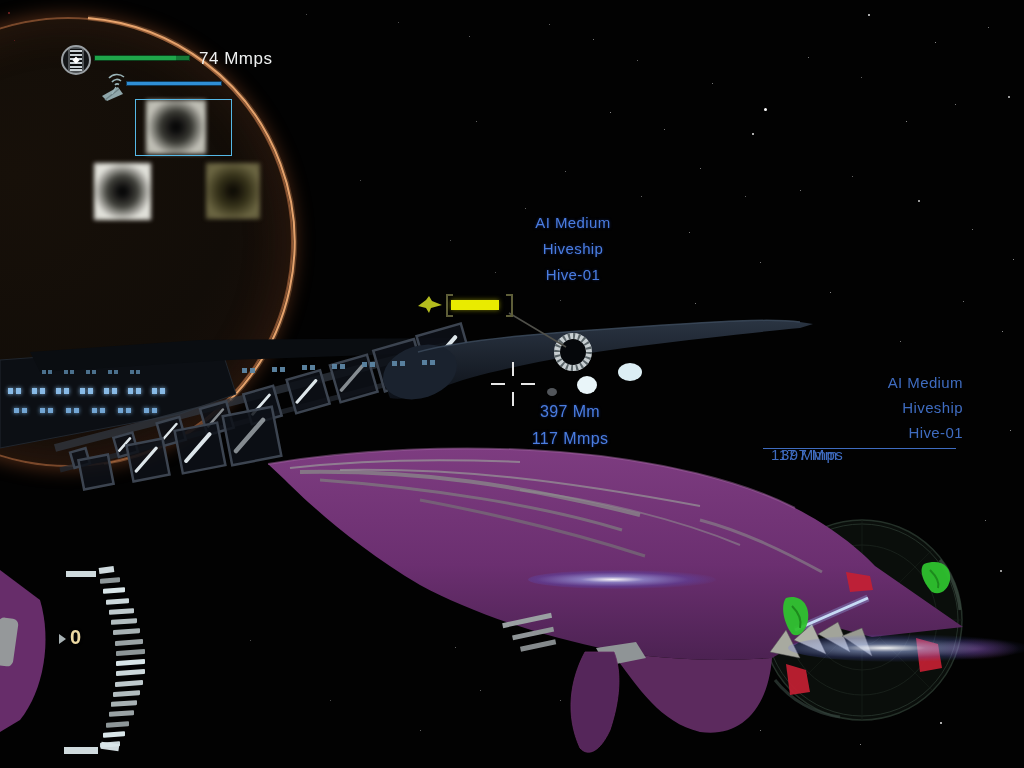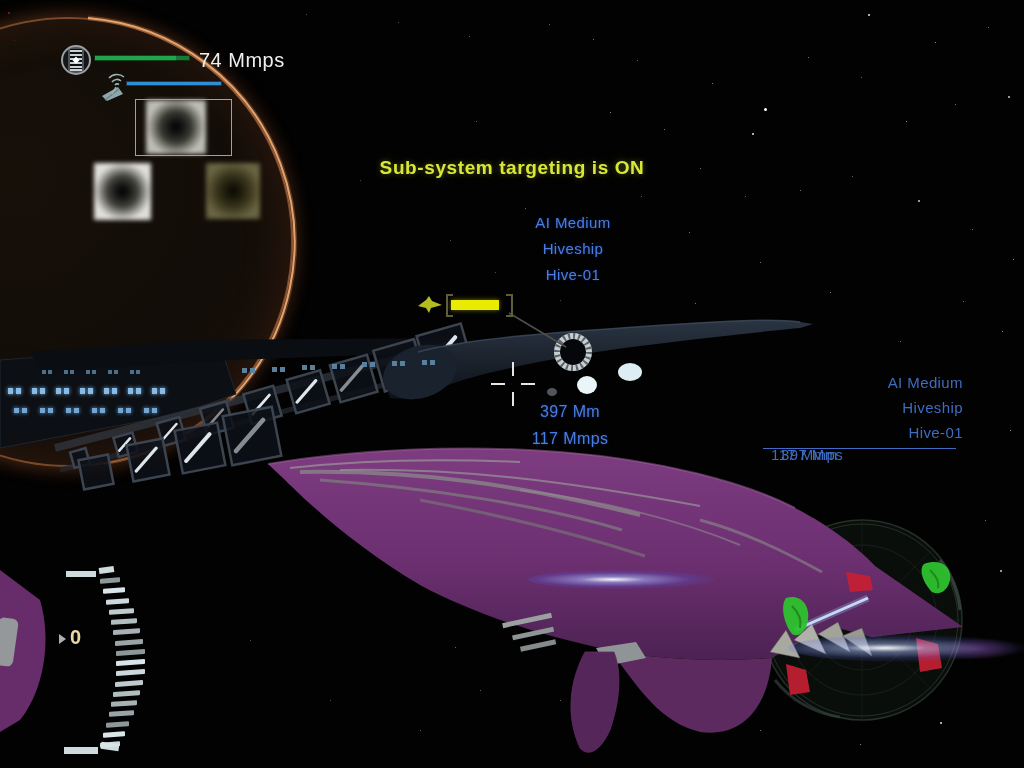--- a/index.html
+++ b/index.html
@@ -21,21 +21,21 @@
   .sq-b{left:94px;top:163px;width:57px;height:57px;
     background:radial-gradient(circle at 50% 50%, rgba(8,8,8,.98) 8%, rgba(70,70,65,.9) 38%, rgba(235,235,228,.97) 72%, rgba(225,225,218,.95) 100%);}
   .sq-c{left:206px;top:163px;width:54px;height:56px;
     background:radial-gradient(circle at 50% 50%, rgba(16,14,6,.95) 8%, rgba(58,54,28,.9) 40%, rgba(116,110,72,.92) 75%, rgba(104,98,64,.9) 100%);}
   .select-box{left:135px;top:99px;width:97px;height:57px;border:1px solid var(--select_cyan);}
   
   .bar{height:6px;border:1px solid rgba(0,0,0,.6);}
   .bar-green{left:94px;top:55px;width:96px;
     background:linear-gradient(90deg,var(--bar_green) 0 86%,#157a36 86%);}
   .bar-blue{left:126px;top:81px;width:96px;height:5px;background:var(--bar_blue);}
-  .speed-label{left:199px;top:49px;color:#eef0f0;font-size:20px;letter-spacing:.5px;}
+  .speed-label{left:199px;top:49px;color:#eef0f0;font-size:17px;letter-spacing:.5px;}
   
   .msg{left:262px;top:157px;width:500px;text-align:center;color:var(--message_yellow);
     font-size:19px;font-weight:bold;letter-spacing:.6px;text-shadow:0 0 6px rgba(216,232,56,.4);}
   .tgt-center{left:473px;top:210px;width:200px;text-align:center;color:var(--hud_blue);
     font-size:15px;line-height:26px;letter-spacing:.4px;text-shadow:0 0 3px rgba(40,80,200,.5);}
   .tgt-range{left:470px;top:398px;width:200px;text-align:center;color:var(--hud_blue);
     font-size:16px;line-height:27px;letter-spacing:.4px;text-shadow:0 0 3px rgba(40,80,200,.5);}
   .tgt-panel{right:61px;top:370px;width:200px;text-align:right;color:var(--panel_blue);
     font-size:15px;line-height:25px;letter-spacing:.4px;}
   .tgt-panel .rule{position:static;display:block;width:193px;margin:3px 0 4px auto;
@@ -351,21 +351,20 @@
         <path d="M23,15 a3,3 0 0 1 4,-0.5"></path>
       </g>
     </svg>
     <div class="bar bar-blue"></div>
 
     <div class="blursq sq-a"></div>
     <div class="select-box"></div>
     <div class="blursq sq-b"></div>
     <div class="blursq sq-c"></div>
 
-    <div class="msg">Sub-system targeting is ON</div>
 
     <div class="tgt-center">
       <span style="position:static;display:block">AI Medium</span>
       <span style="position:static;display:block">Hiveship</span>
       <span style="position:static;display:block">Hive-01</span>
     </div>
 
     <svg style="left:414px;top:295px;" width="32" height="20" viewBox="0 0 32 20">
       <polygon points="4,11 12,5 15,1 18,6 28,10 17,13 15,18 12,13" fill="#b4bc1e"></polygon>
     </svg>

